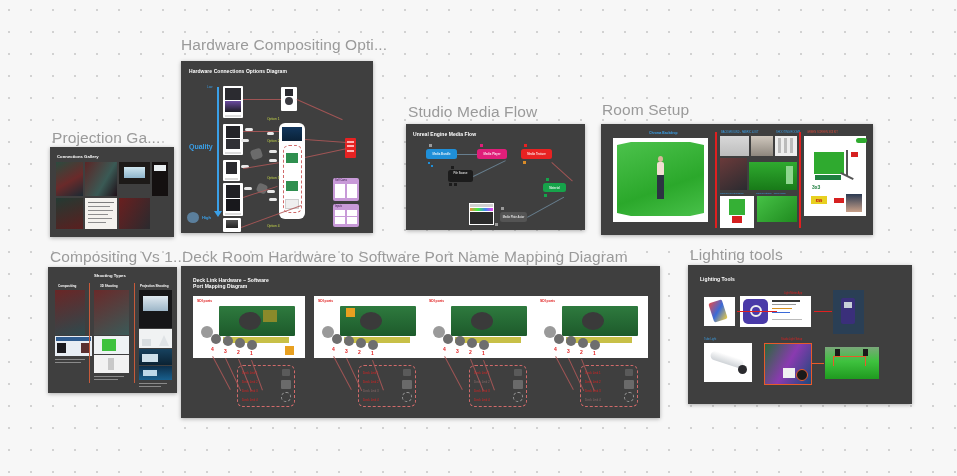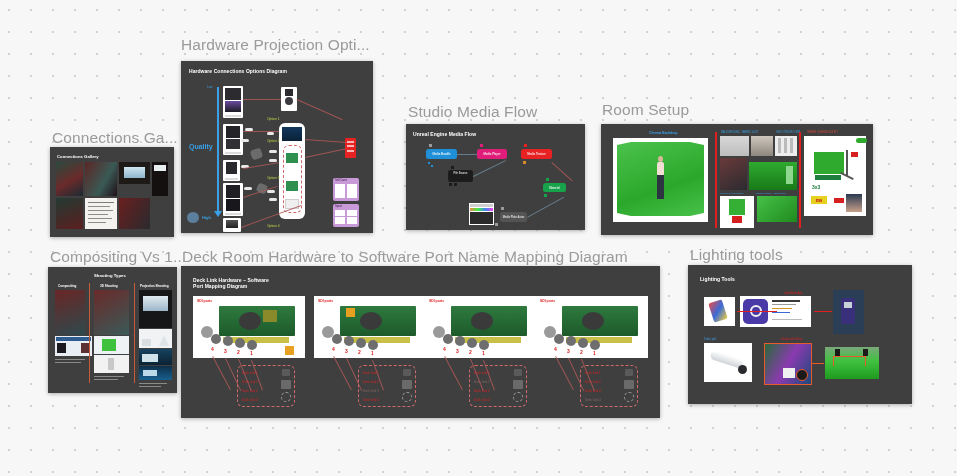--- a/index.html
+++ b/index.html
@@ -57,21 +57,21 @@
   .pciegrp { position:absolute; }
   .dashbox { position:absolute; border:.7px dashed #d06a6a; border-radius:6px; }
   .greenbg { background: linear-gradient(160deg,#4cc24c,#2ba82b 60%,#49c14a); }
 </style>
 </head>
 <body>
 
 <div id="canvas">
 
   <div class="board-item">
-    <div class="board-title" style="left:52px; top:129px;">Connections Ga...</div>
+    <div class="board-title" style="left:52px; top:129px;">Projection Ga...</div>
     <div class="panel" style="left:50px; top:147px; width:124px; height:90px;">
       <div class="panel-heading" style="left:7px; top:7px;">Connections Gallery</div>
       <div class="thumb" style="left:6px; top:15px; width:27px; height:34px; background:linear-gradient(150deg,#2b4b3f,#6a2a2a 55%,#1b2a33);"></div>
       <div class="thumb" style="left:35px; top:15px; width:32px; height:34px; background:linear-gradient(120deg,#5b2626,#3a5a55 60%,#201018);"></div>
       <div class="thumb" style="left:69px; top:15px; width:31px; height:22px; background:#1d1a18;">
         <div style="position:absolute;left:5px;top:5px;width:21px;height:11px;background:linear-gradient(#cfe6ef,#8fb6cd);"></div>
       </div>
       <div class="thumb" style="left:102px; top:15px; width:16px; height:34px; background:#141010;">
         <div style="position:absolute;left:2px;top:3px;width:12px;height:6px;background:#e9eef1;"></div>
       </div>
@@ -82,21 +82,21 @@
         <div style="position:absolute;left:3px;top:12px;right:4px;height:1px;background:#8d8d8d;"></div>
         <div style="position:absolute;left:3px;top:16px;right:9px;height:1px;background:#8d8d8d;"></div>
         <div style="position:absolute;left:3px;top:20px;right:5px;height:1px;background:#8d8d8d;"></div>
         <div style="position:absolute;left:3px;top:24px;right:11px;height:1px;background:#8d8d8d;"></div>
       </div>
       <div class="thumb" style="left:69px; top:51px; width:31px; height:31px; background:linear-gradient(120deg,#6a1f1f,#2a2a2e);"></div>
     </div>
   </div>
 
   <div class="board-item">
-    <div class="board-title" style="left:181px; top:36px;">Hardware Projection Opti...</div>
+    <div class="board-title" style="left:181px; top:36px;">Hardware Compositing Opti...</div>
     <div class="panel" style="left:181px; top:61px; width:192px; height:172px;">
       <div class="panel-heading ph-big" style="left:8px; top:7px;">Hardware Connections Options Diagram</div>
 
       <div class="vline" style="left:36px; top:26px; width:2px; height:126px;"></div>
       <div style="position:absolute;left:33px;top:150px;width:0;height:0;border-left:4px solid transparent;border-right:4px solid transparent;border-top:6px solid #3aa0e8;"></div>
       <div class="lbl" style="left:26px; top:24px; color:#3aa0e8; font-size:3px;">Low</div>
       <div class="lbl" style="left:8px; top:84px; color:#3aa0e8; font-size:7px; font-weight:bold;">Quality</div>
       <div class="lbl" style="left:21px; top:155px; color:#3aa0e8; font-size:4px; font-weight:bold;">High</div>
       <div style="position:absolute;left:6px;top:151px;width:12px;height:11px;border-radius:50%;background:#5b7f9c;"></div>
 

